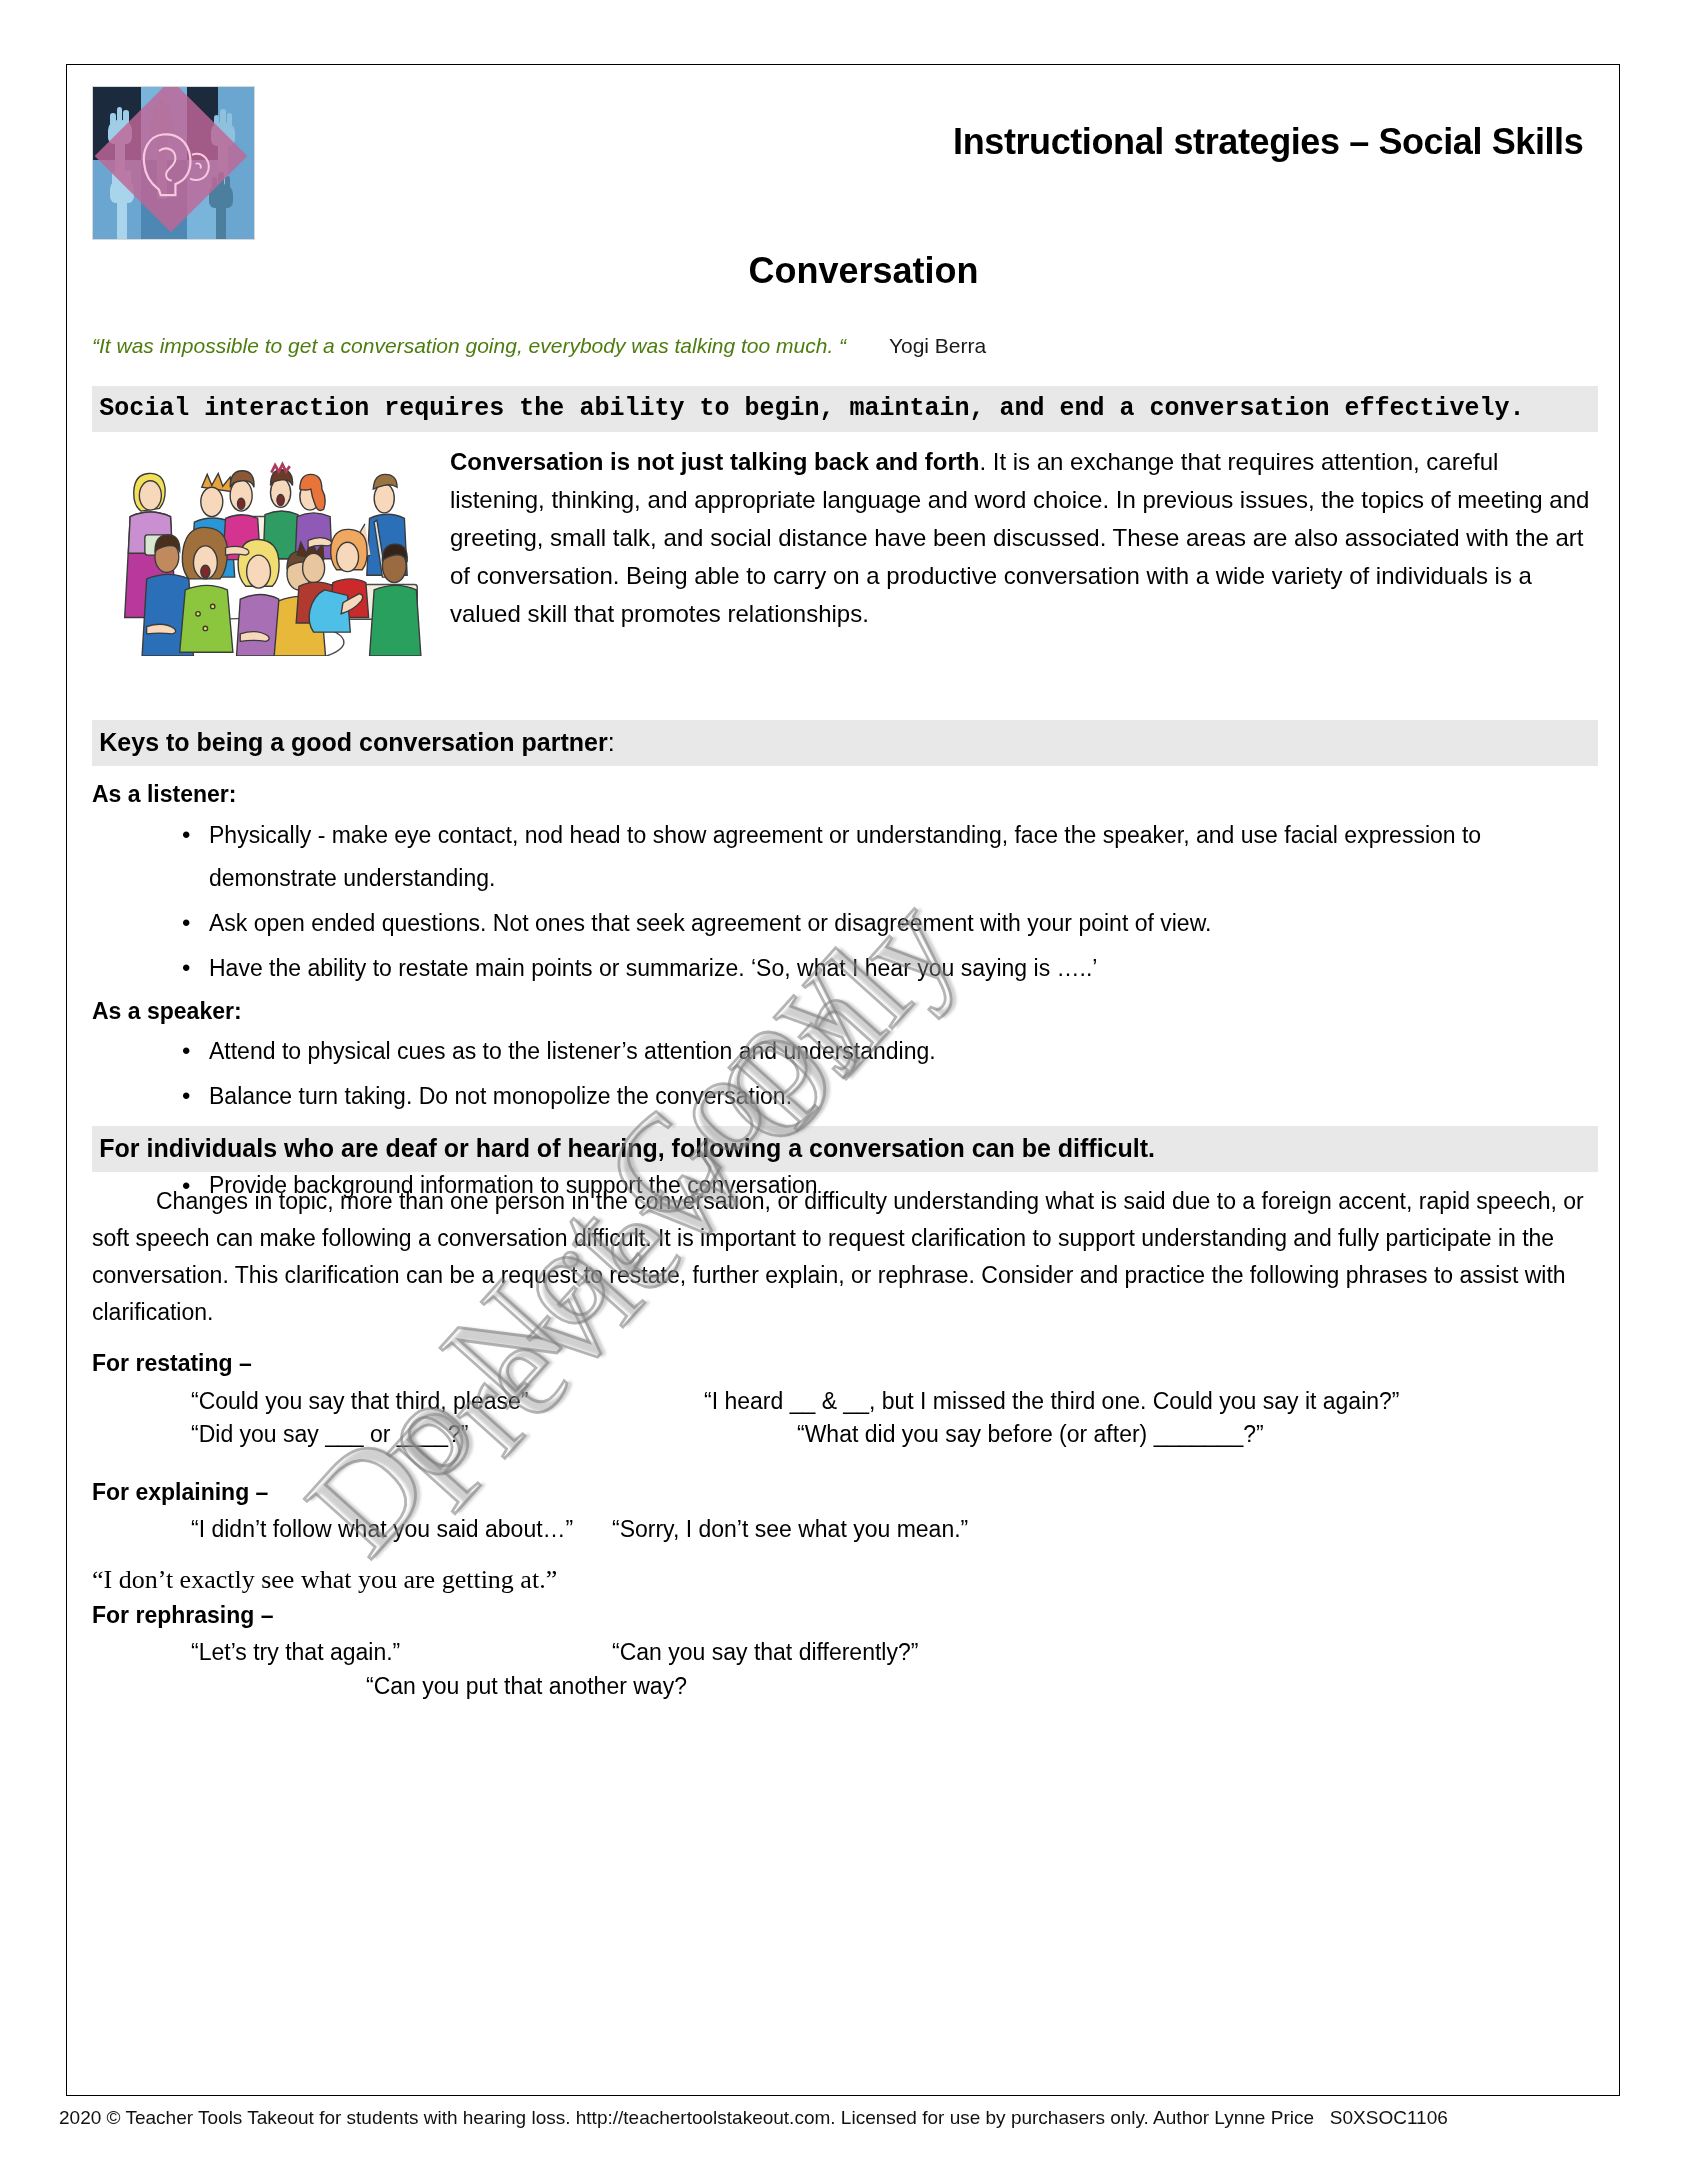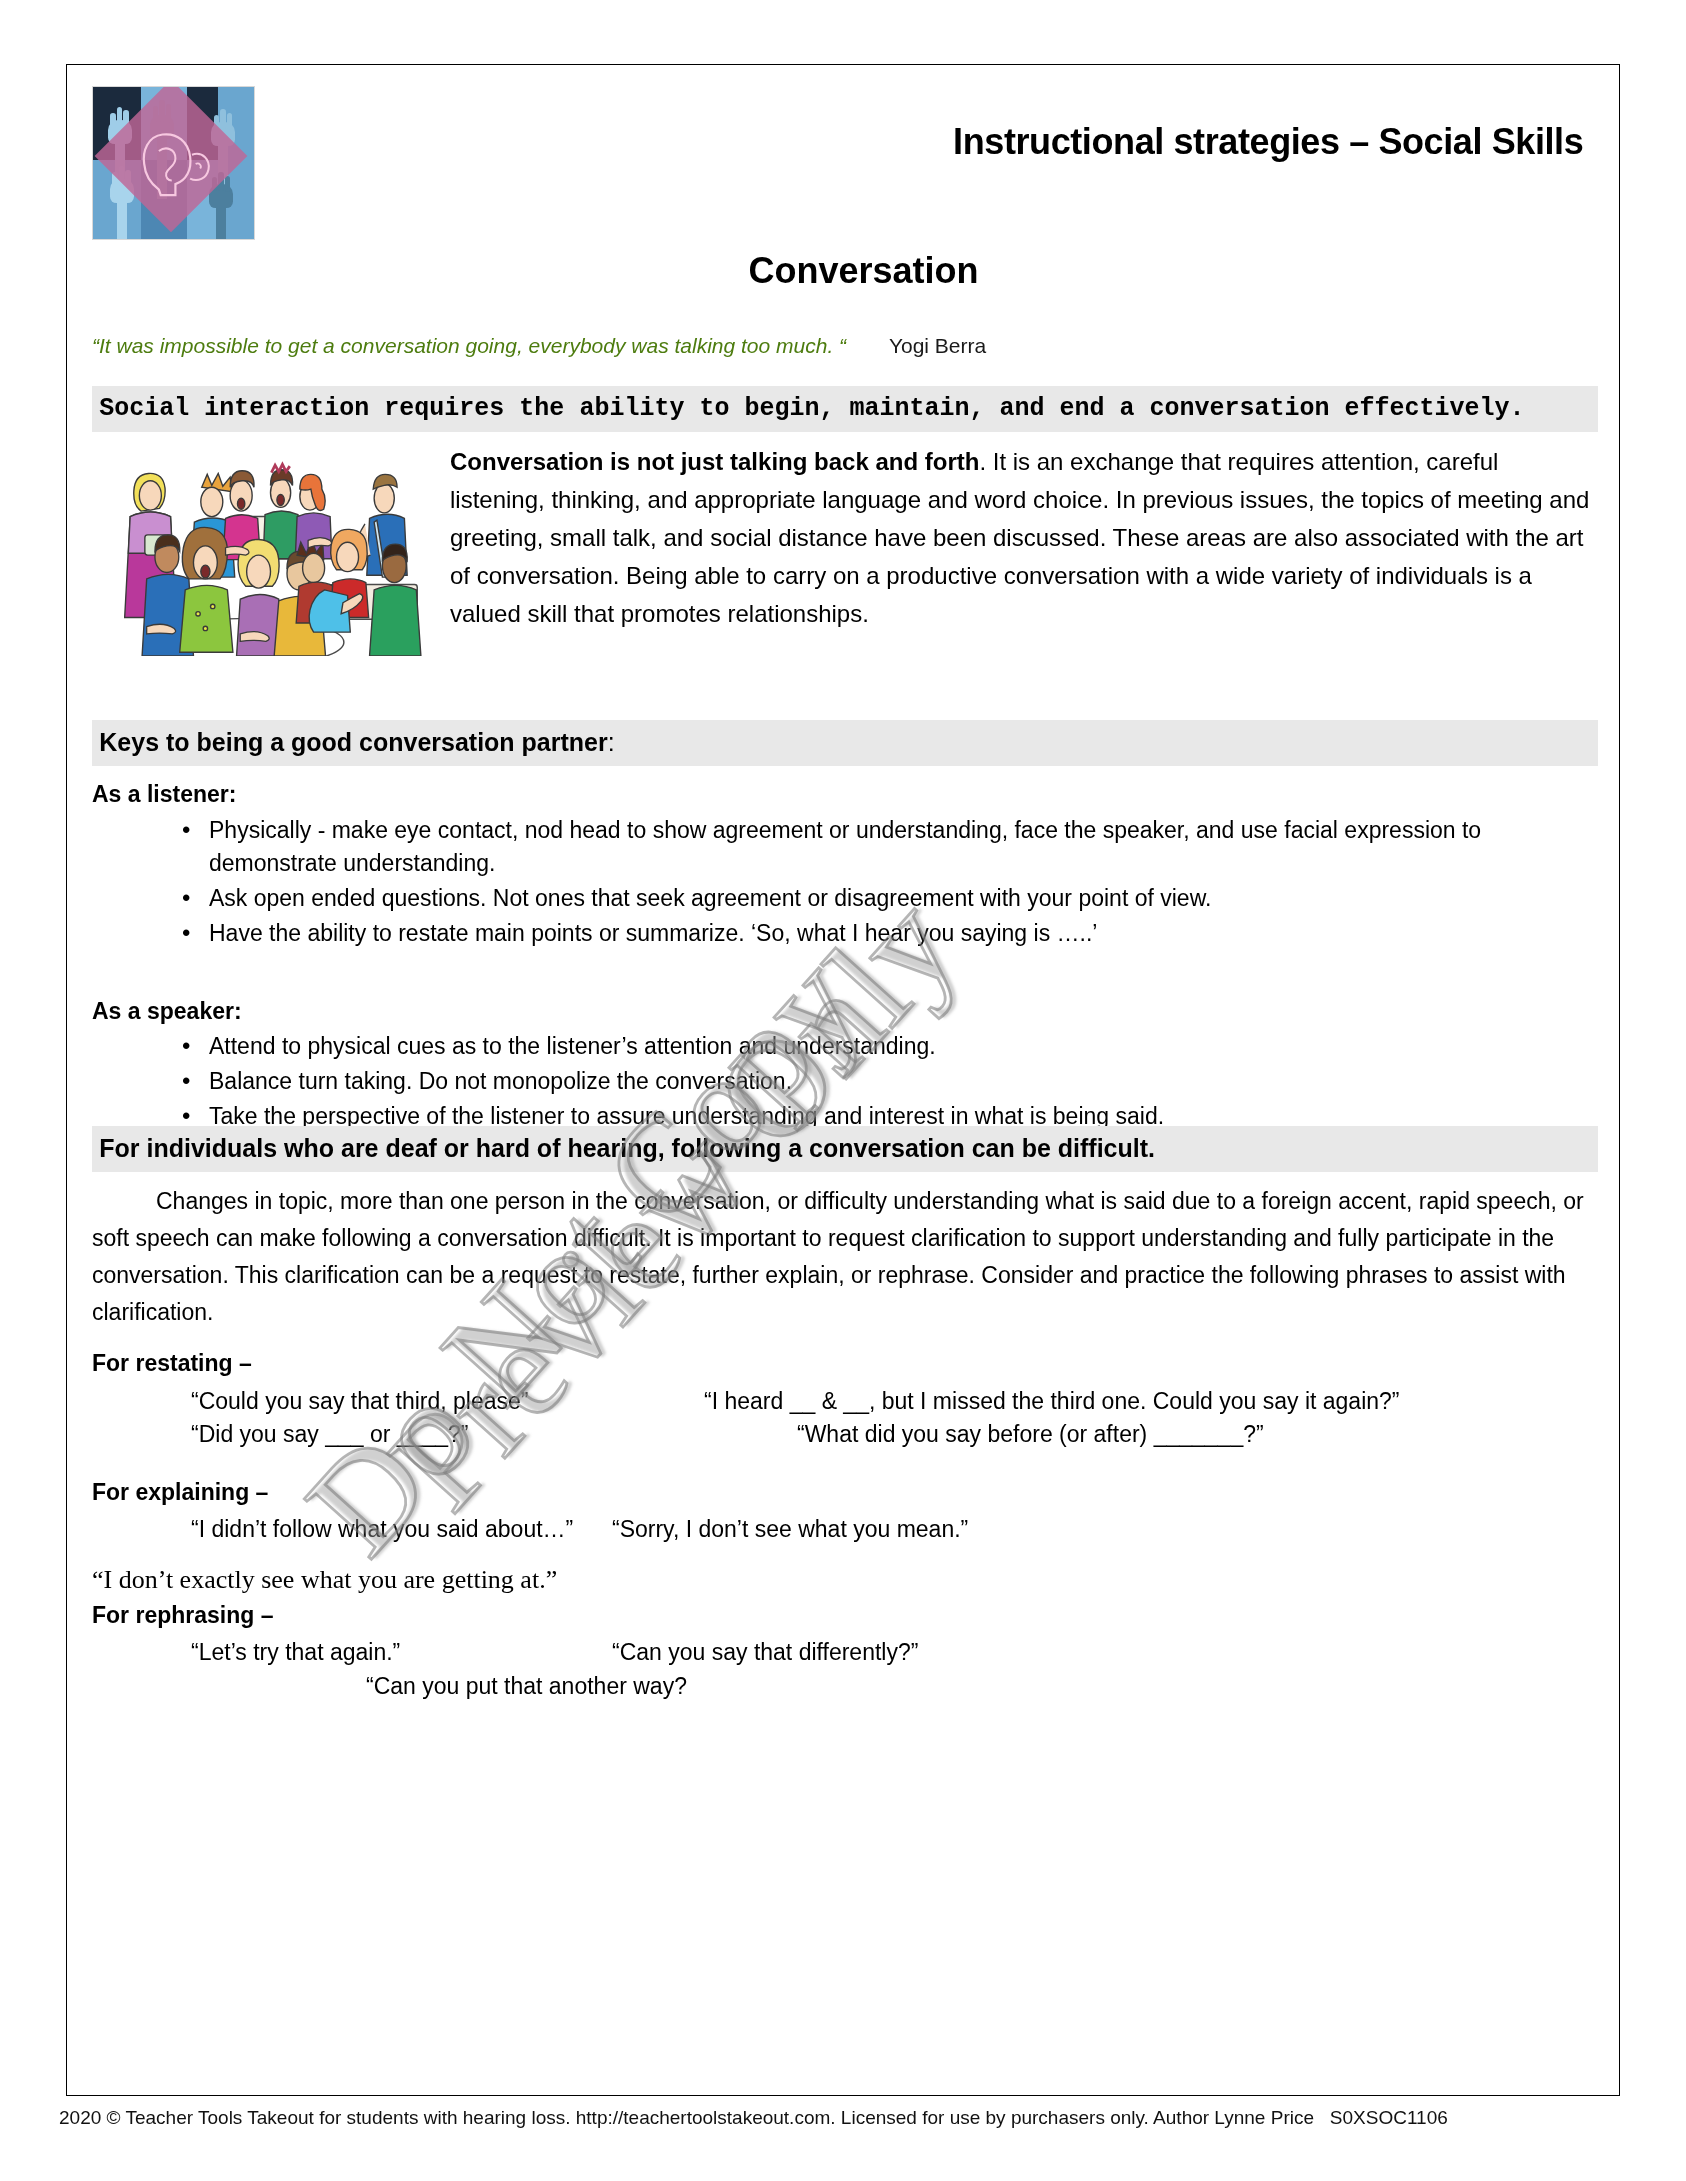--- a/index.html
+++ b/index.html
@@ -193,21 +193,21 @@
     padding: 0;
     list-style: none;
     width: 1451px;
   }
   #listener-list { left: 55px; top: 735px; }
   #speaker-list  { left: 55px; top: 951px; }
   ul.bullets li {
     position: relative;
     padding-left: 62px;
     font-size: 23px;
-    line-height: 33px;
+    line-height: 43px;
     margin-bottom: 1.8px;
   }
   ul.bullets li::before {
     content: "\2022";
     position: absolute;
     left: 35px;
     top: -0.9px;
     font-size: 24px;
   }
 

